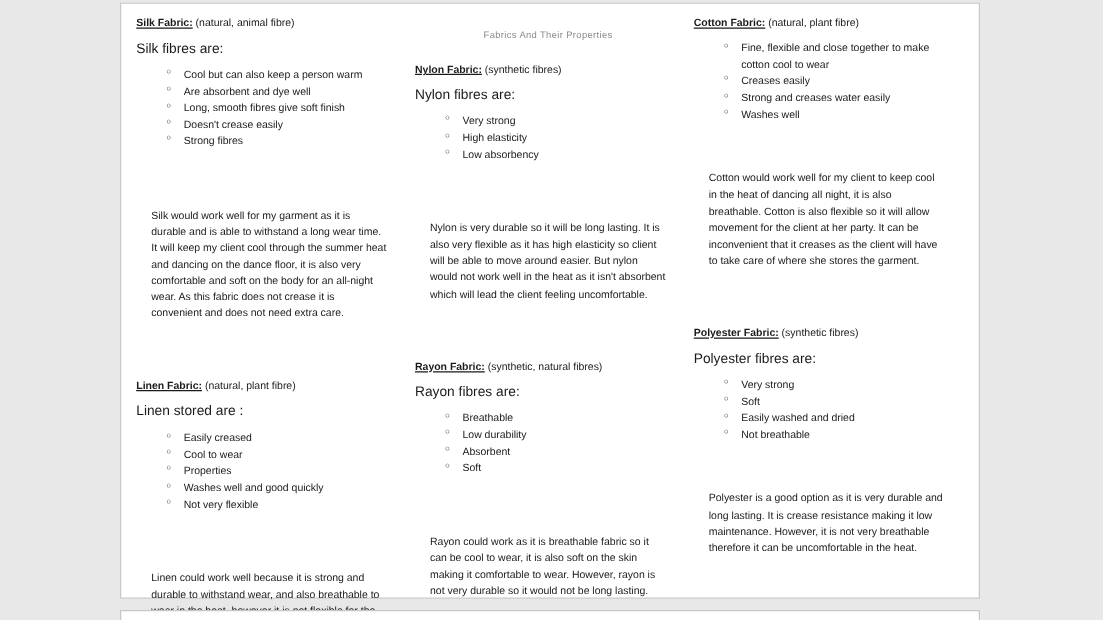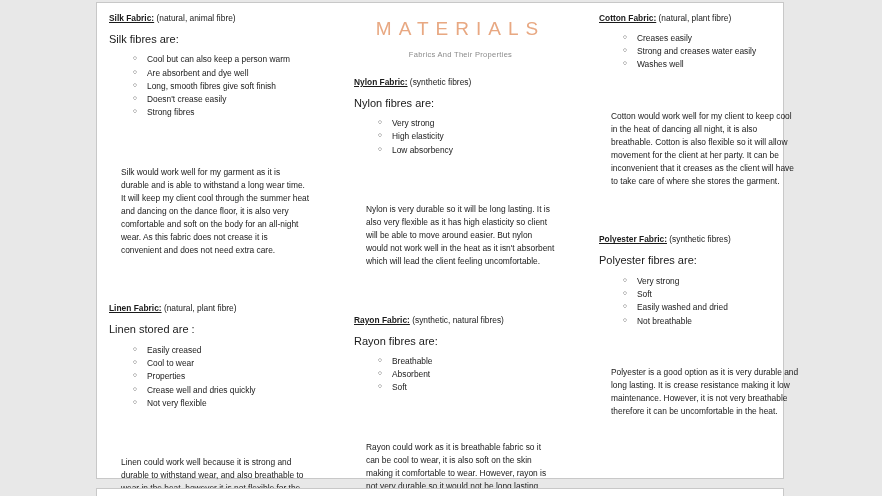--- a/index.html
+++ b/index.html
@@ -39,21 +39,21 @@
     position: relative;
     width: 100%;
     height: 100%;
     padding: 10px 12px 0 12px;
     box-sizing: border-box;
   }
   .columns {
     display: flex;
     flex-direction: row;
     align-items: flex-start;
-    gap: 32px;
+    gap: 10px;
     height: 100%;
   }
   .col {
     width: 213px;
     flex: 0 0 213px;
     position: relative;
   }
   .col-mid { padding-top: 0; }
 
   .doc-title {
@@ -153,32 +153,31 @@
 
           <div class="spacer-xl"></div>
 
           <div class="fabric-section">
             <p class="fabric-heading"><span class="fh-name">Linen Fabric:</span><span class="fh-paren"> (natural, plant fibre)</span></p>
             <p class="fibres-intro">Linen stored are :</p>
             <ul class="fibre-list">
               <li>Easily creased</li>
               <li>Cool to wear</li>
               <li>Properties</li>
-              <li>Crease well and dries quickly</li>
+              <li>Washes well and good quickly</li>
               <li>Not very flexible</li>
             </ul>
             <div class="spacer-xl"></div>
             <p class="para">Linen could work well because it is strong and durable to withstand wear, and also breathable to wear in the heat, however it is not flexible for the client to move around in. It is also inconvenient that it creases as it requires an extra care of where it is to be stored.</p>
           </div>
 
         </div>
 
         <div class="col col-mid">
 
-          <h1 class="doc-title">MATERIALS</h1>
           <p class="doc-subtitle">Fabrics And Their Properties</p>
 
           <div class="spacer-md"></div>
 
           <div class="fabric-section">
             <p class="fabric-heading"><span class="fh-name">Nylon Fabric:</span><span class="fh-paren"> (synthetic fibres)</span></p>
             <p class="fibres-intro">Nylon fibres are:</p>
             <ul class="fibre-list">
               <li>Very strong</li>
               <li>High elasticity</li>
@@ -188,34 +187,36 @@
             <p class="para">Nylon is very durable so it will be long lasting. It is also very flexible as it has high elasticity so client will be able to move around easier. But nylon would not work well in the heat as it isn't absorbent which will lead the client feeling uncomfortable.</p>
           </div>
 
           <div class="spacer-xl"></div>
 
           <div class="fabric-section">
             <p class="fabric-heading"><span class="fh-name">Rayon Fabric:</span><span class="fh-paren"> (synthetic, natural fibres)</span></p>
             <p class="fibres-intro">Rayon fibres are:</p>
             <ul class="fibre-list">
               <li>Breathable</li>
+              <li>Low durability</li>
               <li>Absorbent</li>
               <li>Soft</li>
             </ul>
             <div class="spacer-xl"></div>
             <p class="para">Rayon could work as it is breathable fabric so it can be cool to wear, it is also soft on the skin making it comfortable to wear. However, rayon is not very durable so it would not be long lasting.</p>
           </div>
 
         </div>
 
         <div class="col col-right">
 
           <div class="fabric-section">
             <p class="fabric-heading"><span class="fh-name">Cotton Fabric:</span><span class="fh-paren"> (natural, plant fibre)</span></p>
             <ul class="fibre-list">
+              <li>Fine, flexible and close together to make cotton cool to wear</li>
               <li>Creases easily</li>
               <li>Strong and creases water easily</li>
               <li>Washes well</li>
             </ul>
             <div class="spacer-lg"></div>
             <p class="para">Cotton would work well for my client to keep cool in the heat of dancing all night, it is also breathable. Cotton is also flexible so it will allow movement for the client at her party. It can be inconvenient that it creases as the client will have to take care of where she stores the garment.</p>
           </div>
 
           <div class="spacer-xl"></div>
 

